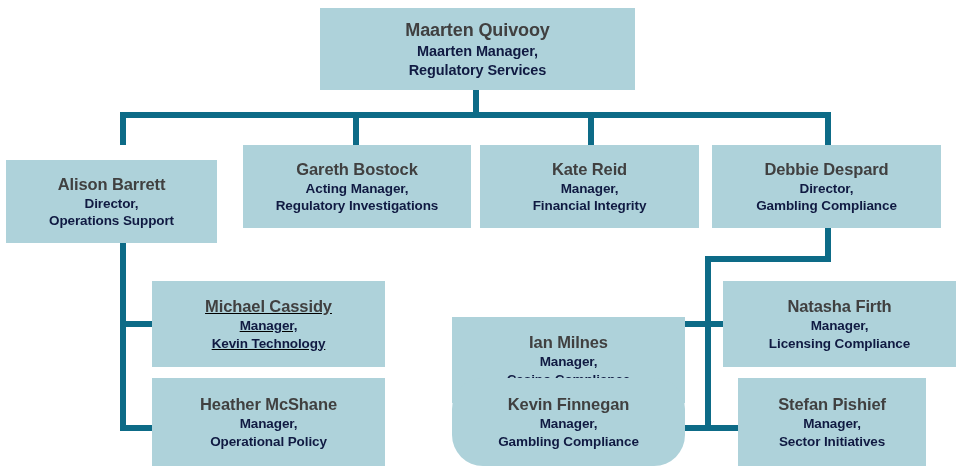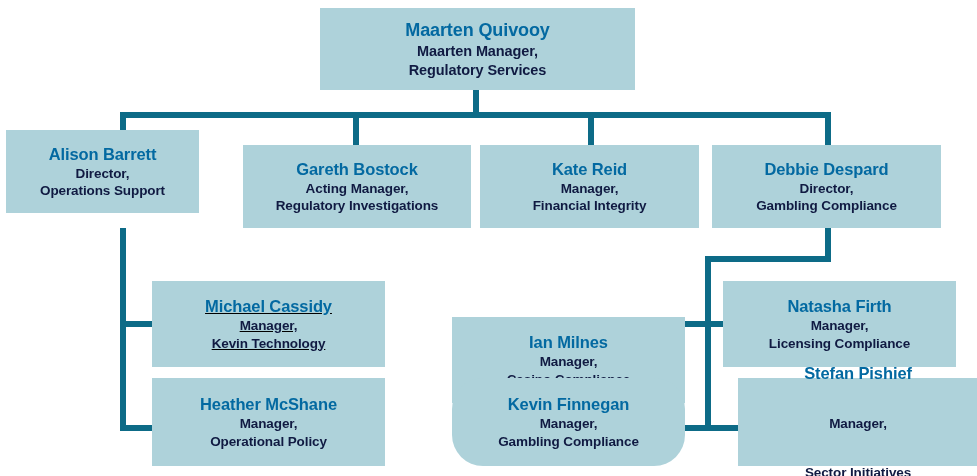--- a/index.html
+++ b/index.html
@@ -25,21 +25,21 @@
     box-sizing: border-box;
     display: flex;
     flex-direction: column;
     align-items: center;
     justify-content: center;
     text-align: center;
     z-index: 3;
     padding: 2px 4px;
   }
   .node .node-name {
-    color: #0369a1;
+    color: #404040;
     font-weight: bold;
     font-size: 16.5px;
     line-height: 21px;
     letter-spacing: -0.1px;
     white-space: nowrap;
   }
   .node .node-line {
     color: #101a42;
     font-weight: bold;
     font-size: 13.5px;
@@ -82,21 +82,21 @@
   <div class="conn" style="left:669px; top:321px; width:42px; height:6px;"></div>
   <div class="conn" style="left:705px; top:425px; width:37px; height:6px;"></div>
   <div class="conn" style="left:669px; top:425px; width:42px; height:6px;"></div>
 
   <div class="node root" style="left:320px; top:8px; width:315px; height:82px;">
     <div class="node-name">Maarten Quivooy</div>
     <div class="node-line">Maarten Manager,</div>
     <div class="node-line">Regulatory Services</div>
   </div>
 
-  <div class="node" style="left:6px; top:130px; width:193px; height:83px;">
+  <div class="node" style="left:6px; top:160px; width:211px; height:83px;">
     <div class="node-name">Alison Barrett</div>
     <div class="node-line">Director,</div>
     <div class="node-line">Operations Support</div>
   </div>
 
   <div class="node" style="left:243px; top:145px; width:228px; height:83px;">
     <div class="node-name">Gareth Bostock</div>
     <div class="node-line">Acting Manager,</div>
     <div class="node-line">Regulatory Investigations</div>
   </div>
@@ -136,19 +136,19 @@
     <div class="node-line">Manager,</div>
     <div class="node-line">Operational Policy</div>
   </div>
 
   <div class="node" style="left:452px; top:378px; width:233px; height:88px;border-radius:31px;">
     <div class="node-name">Kevin Finnegan</div>
     <div class="node-line">Manager,</div>
     <div class="node-line">Gambling Compliance</div>
   </div>
 
-  <div class="node" style="left:738px; top:378px; width:240px; height:88px;gap:31px;">
+  <div class="node" style="left:738px; top:378px; width:188px; height:88px;">
     <div class="node-name">Stefan Pishief</div>
     <div class="node-line">Manager,</div>
     <div class="node-line">Sector Initiatives</div>
   </div>
 
 </div>
 
 </body></html>

